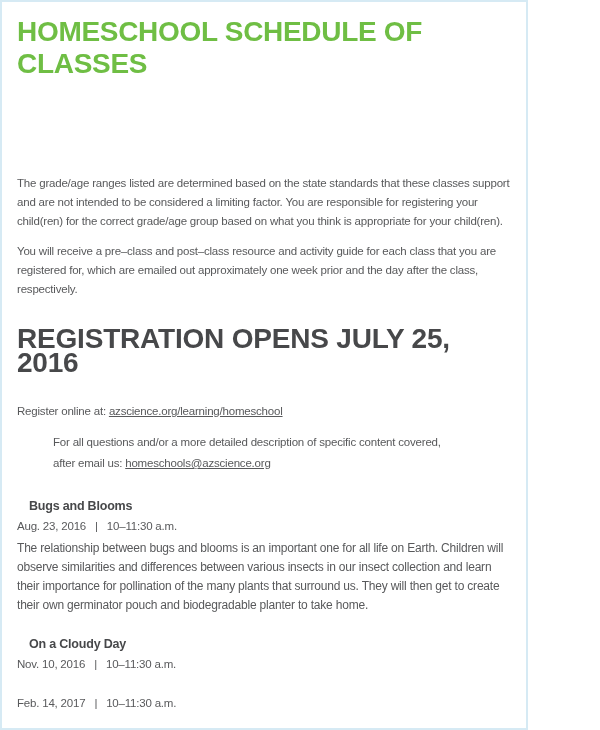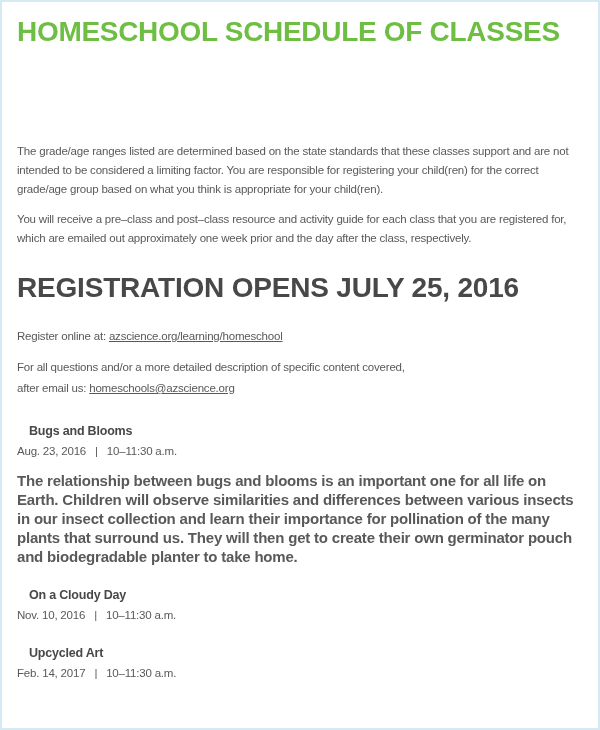--- a/index.html
+++ b/index.html
@@ -4,21 +4,21 @@
 <style>
   :root{
     --green:#6fbe44;
     --heading-gray:#47484a;
     --body-gray:#58595b;
     --border-blue:#d6eaf4;
   }
   *{margin:0;padding:0;box-sizing:border-box;}
   html,body{background:#ffffff;}
   .page{
-    width:600px;height:730px;
+    width:528px;height:730px;
     background:#ffffff;
     border:2px solid var(--border-blue);
     padding:14px 15px 0 15px;
     overflow:hidden;
     font-family:"Liberation Sans", sans-serif;
     color:var(--body-gray);
   }
   .page-title{
     color:var(--green);
     font-size:28px;
@@ -47,20 +47,21 @@
     margin-top:28px;
     font-size:11.5px;
     line-height:17px;
     letter-spacing:-0.2px;
   }
   .questions{
     margin-top:12px;
     font-size:11.5px;
     line-height:21px;
     letter-spacing:-0.2px;
+    margin-left:36px;
   }
   .link{
     color:var(--body-gray);
     text-decoration:underline;
     cursor:pointer;
   }
   .classes{margin-top:24px;}
   .class-item{margin-bottom:21px;}
   .class-title{
     font-size:12.5px;
@@ -75,26 +76,25 @@
     letter-spacing:-0.2px;
     line-height:18px;
     margin-top:3px;
     color:var(--body-gray);
   }
   .class-date-line .sep{
     display:inline-block;
     margin:0 9px;
   }
   .class-desc{
-    margin-top:11px;
-    font-size:15px;
+    margin-top:4px;
+    font-size:12px;
     line-height:19px;
     letter-spacing:-0.2px;
     color:var(--body-gray);
-    font-weight:bold;
   }
 </style>
 </head>
 <body>
 
 <div class="page">
 
   <h1 class="page-title">
     <span>HOMESCHOOL SCHEDULE OF CLASSES</span>
   </h1>
@@ -121,21 +121,20 @@
     </div>
 
     <div class="class-item">
       <div class="class-title">On a Cloudy Day</div>
       <div class="class-date-line">
         <span>Nov. 10, 2016</span><span class="sep">|</span><span>10–11:30 a.m.</span>
       </div>
     </div>
 
     <div class="class-item">
-      <div class="class-title">Upcycled Art</div>
       <div class="class-date-line">
         <span>Feb. 14, 2017</span><span class="sep">|</span><span>10–11:30 a.m.</span>
       </div>
 
     </div>
 
   </div>
 
 </div>
 

